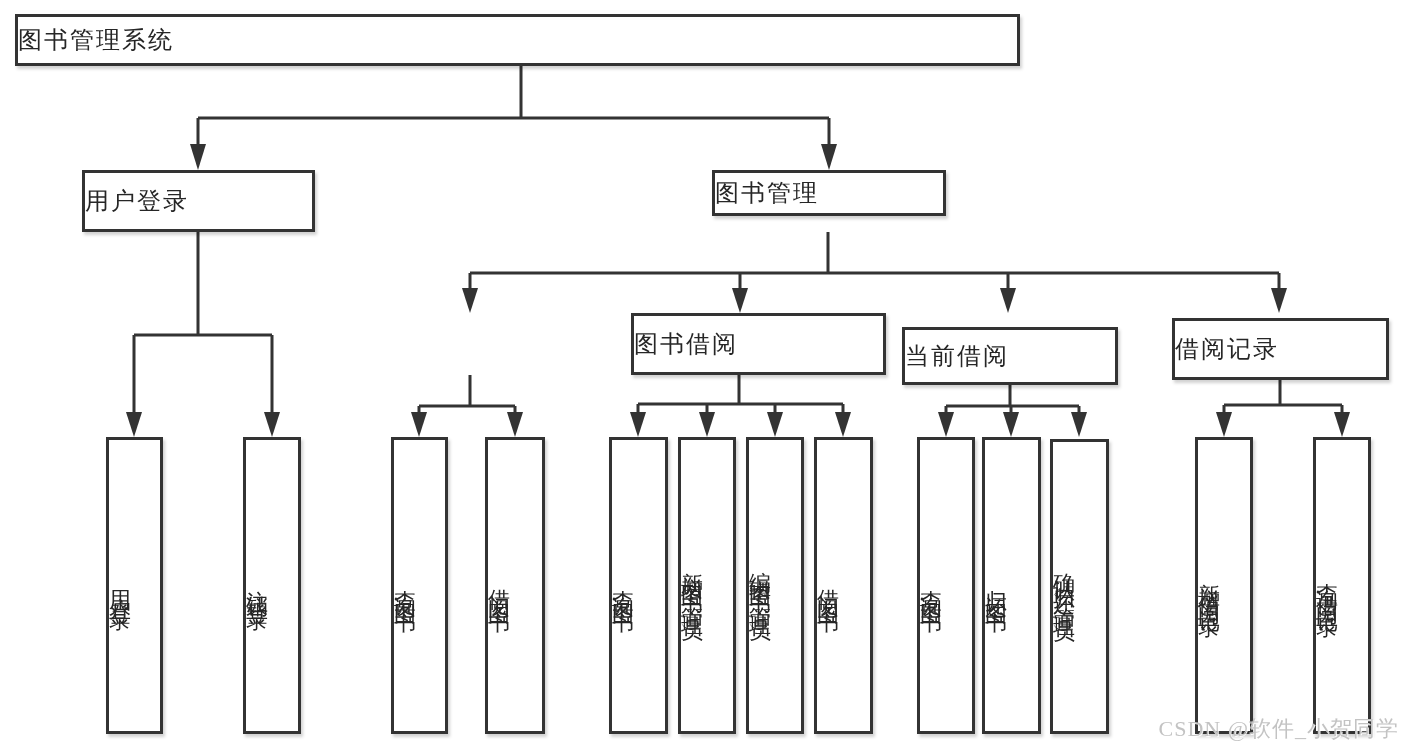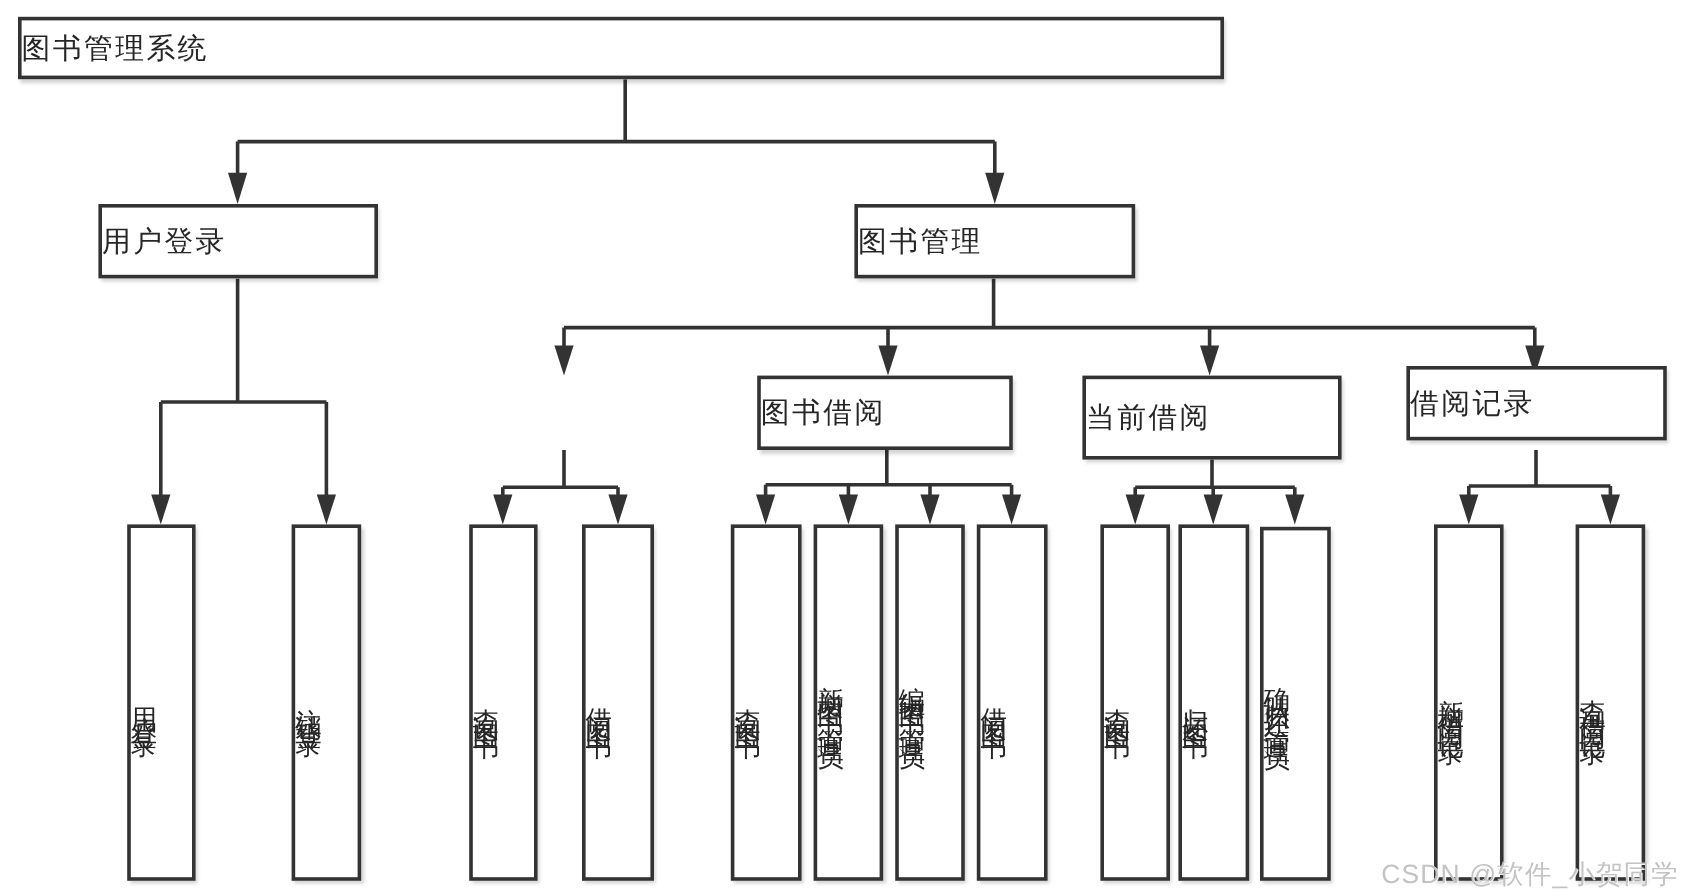--- a/index.html
+++ b/index.html
@@ -44,20 +44,21 @@
   .watermark{
     position:absolute;
     right:6px;
     bottom:3px;
     font-size:22px;
     letter-spacing:1px;
     color:var(--watermark);
     text-shadow:1px 1px 0 rgba(255,255,255,0.9);
     z-index:5;
     white-space:nowrap;
+    font-family:Liberation Serif, serif;
   }
 </style>
 </head>
 <body>
 
 <div class="canvas">
 
   <svg class="connectors" width="1405" height="747" viewBox="0 0 1405 747" fill="none" stroke="#333333" stroke-width="3">
 
     <path d="M521 66 V118 M198 118 H829 M198 118 V146 M829 118 V146"></path>
@@ -94,31 +95,31 @@
     <polygon points="1334,412 1350,412 1342,437" fill="#333333" stroke="none"></polygon>
   </svg>
 
   <div class="box h-node" style="left:15px;top:14px;width:1005px;height:52px">
     <span class="lbl">图书管理系统</span>
   </div>
 
   <div class="box h-node" style="left:82px;top:170px;width:233px;height:62px">
     <span class="lbl">用户登录</span>
   </div>
-  <div class="box h-node" style="left:712px;top:170px;width:234px;height:62px">
+  <div class="box h-node" style="left:712px;top:170px;width:234px;height:46px">
     <span class="lbl">图书管理</span>
   </div>
 
-  <div class="box h-node" style="left:631px;top:313px;width:213px;height:62px">
+  <div class="box h-node" style="left:631px;top:313px;width:255px;height:62px">
     <span class="lbl">图书借阅</span>
   </div>
-  <div class="box h-node" style="left:902px;top:313px;width:216px;height:70px">
+  <div class="box h-node" style="left:902px;top:327px;width:216px;height:58px">
     <span class="lbl">当前借阅</span>
   </div>
-  <div class="box h-node" style="left:1172px;top:305px;width:217px;height:62px">
+  <div class="box h-node" style="left:1172px;top:318px;width:217px;height:62px">
     <span class="lbl">借阅记录</span>
   </div>
 
   <div class="box leaf" style="left:106px;top:437px;width:57px;height:297px">
     <span class="lbl">用户登录</span>
   </div>
   <div class="box leaf" style="left:243px;top:437px;width:58px;height:297px">
     <span class="lbl">注销登录</span>
   </div>
 

